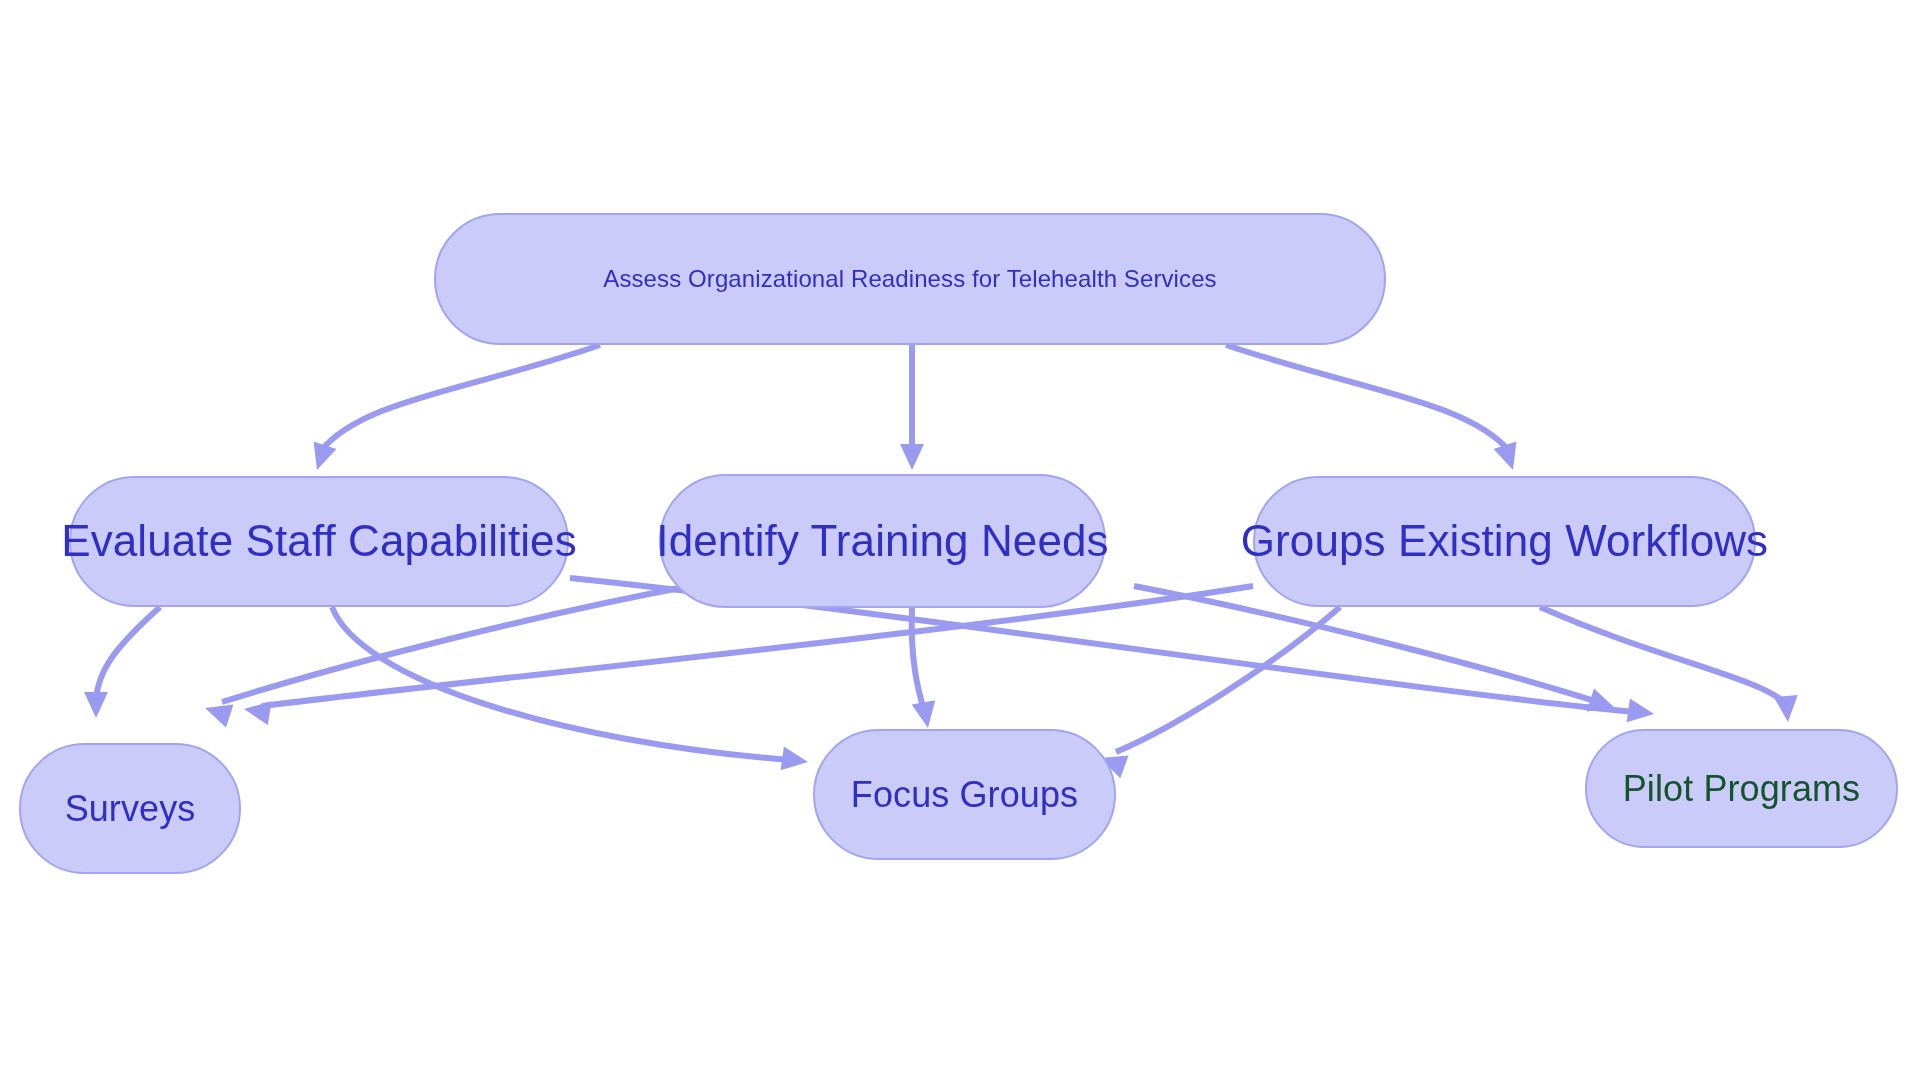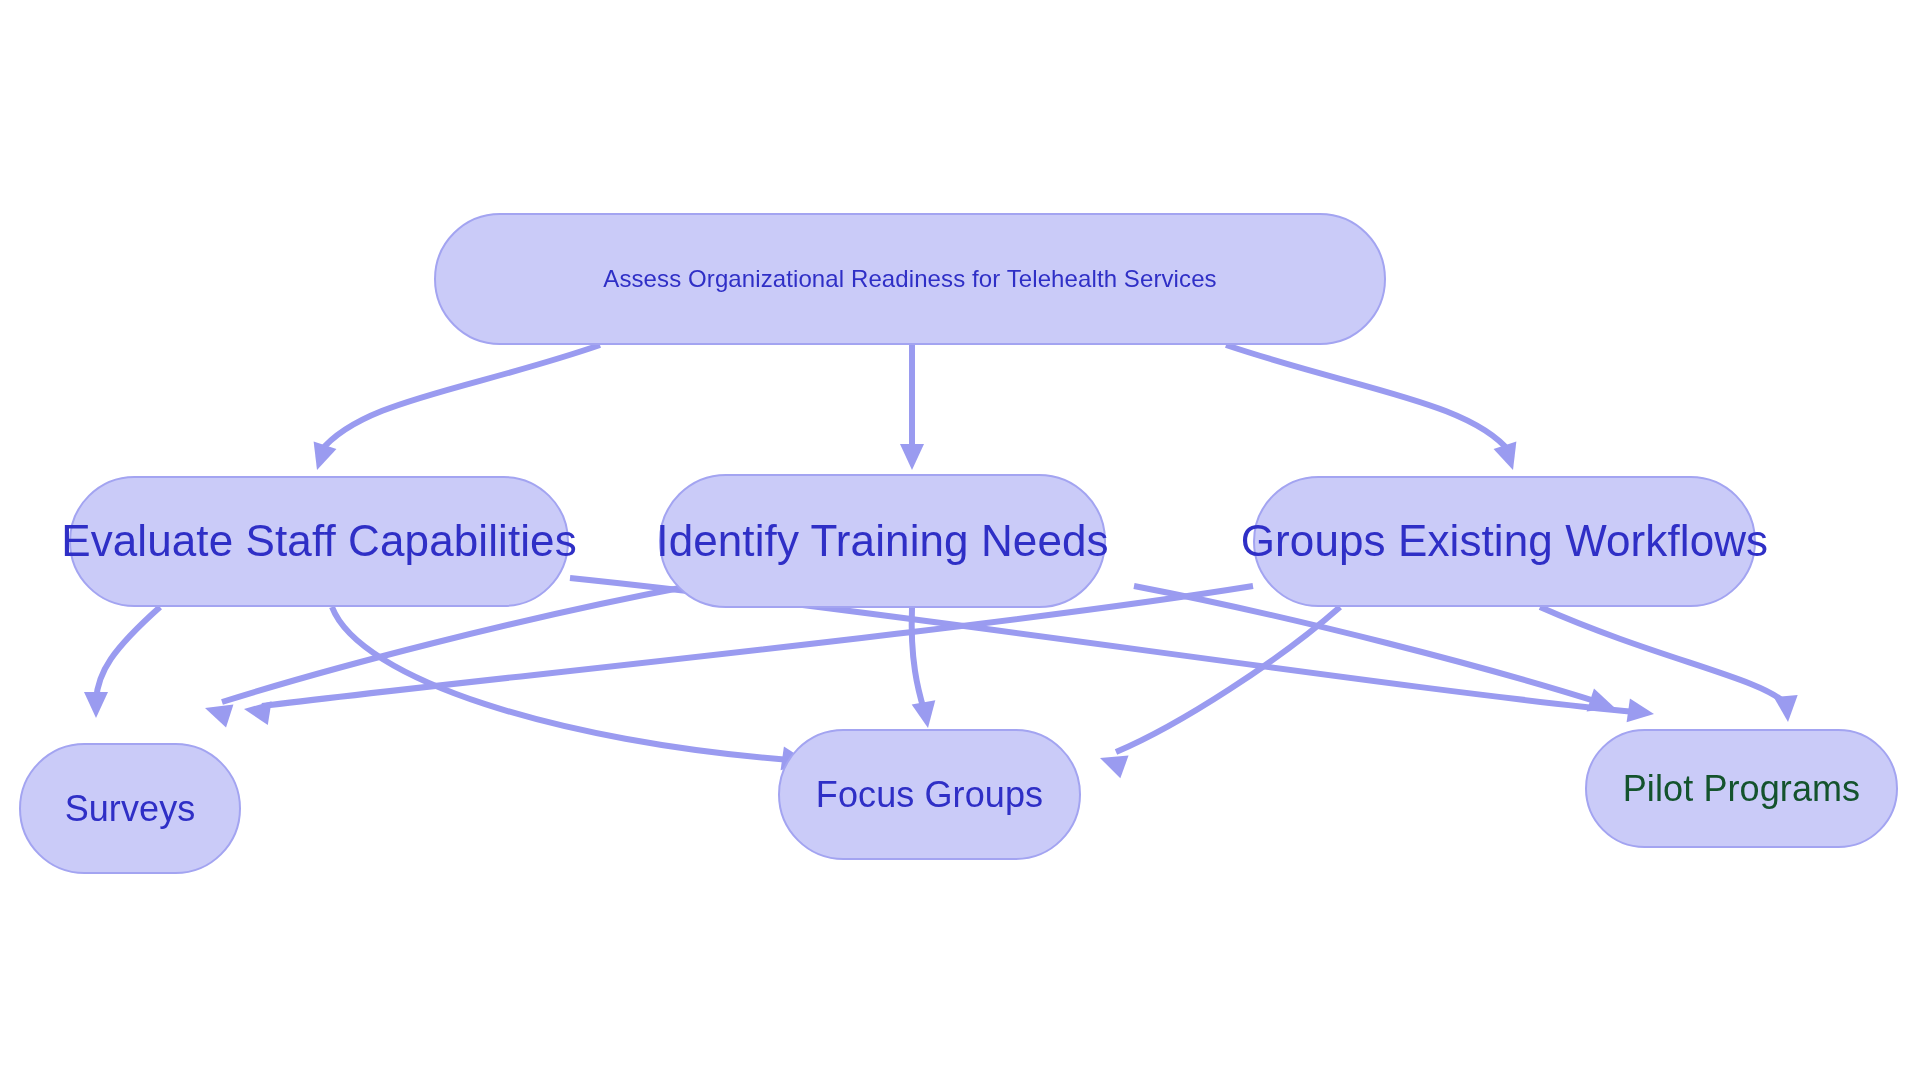--- a/index.html
+++ b/index.html
@@ -105,21 +105,21 @@
       </div>
       <div class="node tier-mid" style="left: 659px; top: 474px; width: 447px; height: 134px; background: rgb(202, 203, 248); border-color: rgb(163, 164, 241); color: rgb(47, 47, 198);">
         <span class="node-label">Identify Training Needs</span>
       </div>
       <div class="node tier-mid" style="left: 1253px; top: 476px; width: 503px; height: 131px; background: rgb(202, 203, 248); border-color: rgb(163, 164, 241); color: rgb(47, 47, 198);">
         <span class="node-label">Groups Existing Workflows</span>
       </div>
       <div class="node tier-leaf" style="left: 19px; top: 729px; width: 222px; height: 131px; background: rgb(202, 203, 248); border-color: rgb(163, 164, 241); color: rgb(47, 47, 198); margin-top: 14px;">
         <span class="node-label">Surveys</span>
       </div>
-      <div class="node tier-leaf" style="left: 778px; top: 729px; width: 303px; height: 131px; background: rgb(202, 203, 248); border-color: rgb(163, 164, 241); color: rgb(47, 47, 198);">
+      <div class="node tier-leaf" style="left: 813px; top: 729px; width: 303px; height: 131px; background: rgb(202, 203, 248); border-color: rgb(163, 164, 241); color: rgb(47, 47, 198);">
         <span class="node-label">Focus Groups</span>
       </div>
       <div class="node tier-leaf" style="left: 1585px; top: 729px; width: 313px; height: 119px; background: rgb(202, 203, 248); border-color: rgb(163, 164, 241); color: #14532d;">
         <span class="node-label">Pilot Programs</span>
       </div>
     </div>
 
 </div>
 
 </body></html>

